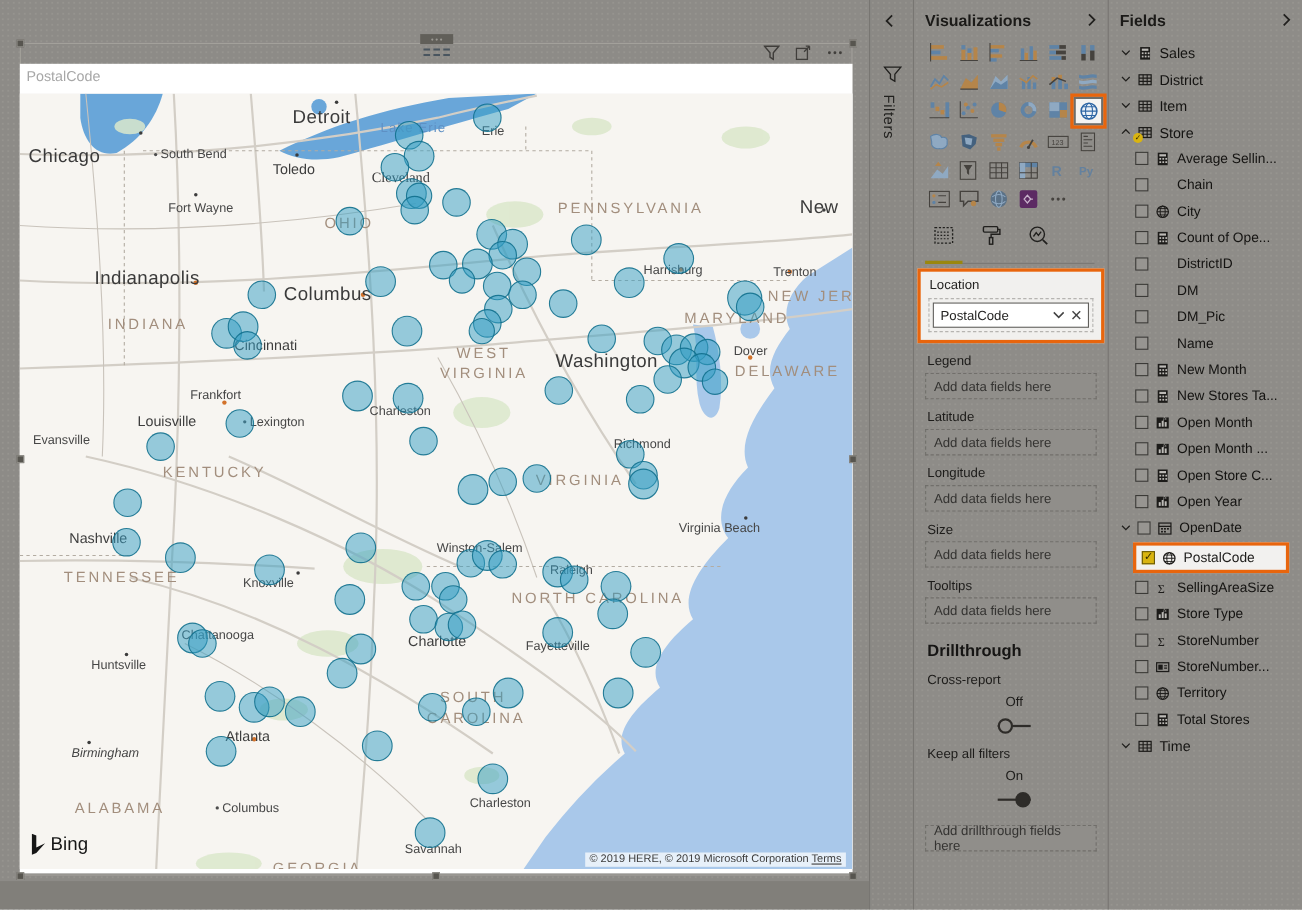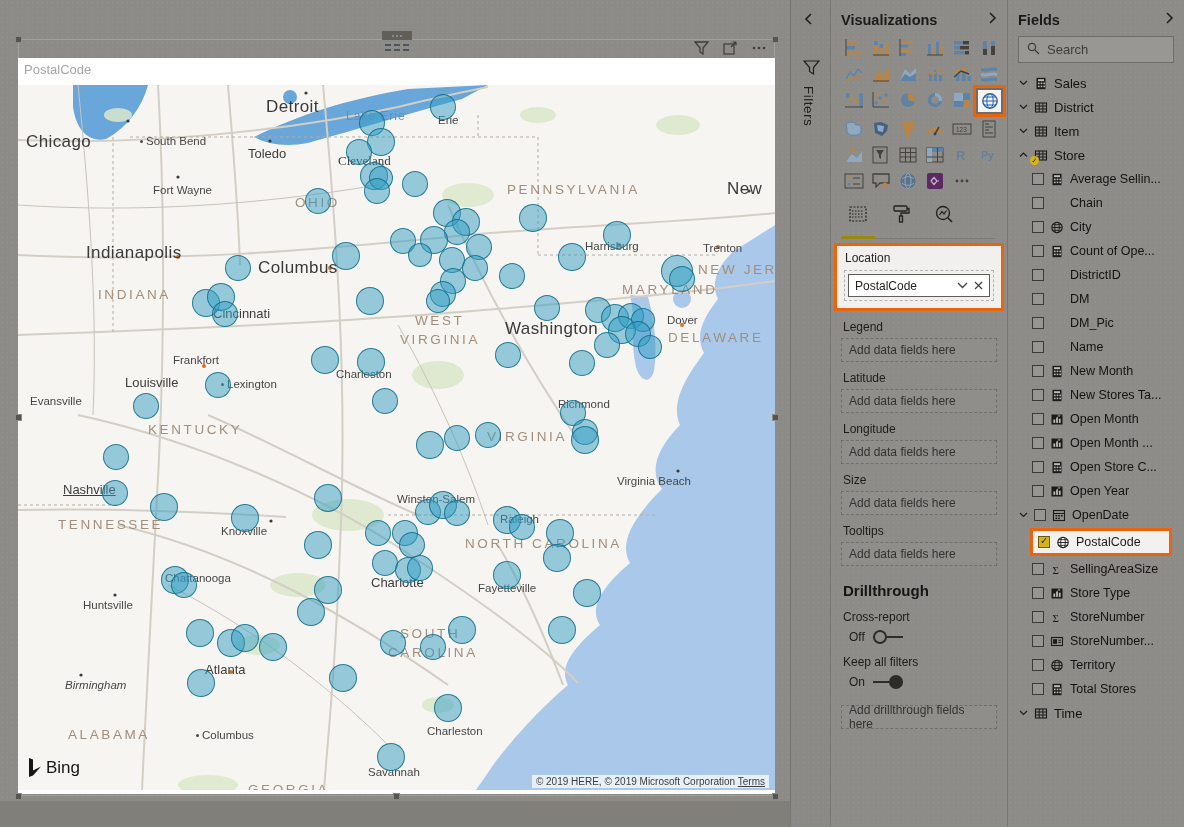--- a/index.html
+++ b/index.html
@@ -73,21 +73,21 @@
   .well-highlight { border:3px solid #e8650d; background:#f1f0ee; margin:4px -7px 2px -7px; padding:5px 7px 7px 7px; }
   .well-highlight .well-label { color:#252423; margin:0 0 5px 1px; }
   .well-drop-zone { border:1px dashed #b6b4b1; padding:3px; }
   .well-chip { height:23px; background:#ffffff; border:1px solid #605e5b; display:flex; align-items:center;
                padding:0 6px; font-size:12px; color:#252423; }
   .well-chip .grow { flex:1; }
   .well-chip svg { margin-left:6px; }
 
   .drill-title { font-size:15px; font-weight:bold; color:#161514; margin:16px 2px 2px 2px; }
   .drill-label { font-size:12px; color:#1d1c1a; margin:11px 2px 6px 2px; }
-  .toggle-row { display:flex; align-items:center; gap:8px; margin:2px 2px 2px 8px; font-size:12px; color:#1d1c1a; }
+  .toggle-row { display:flex; align-items:center; gap:8px; margin:2px 2px 2px 8px; font-size:12px; color:#1d1c1a;flex-direction:column; }
   .tg { position:relative; width:30px; height:14px; }
   .tg .track { position:absolute; left:0; right:0; top:6px; height:2px; background:#2e2c29; }
   .tg .knob { position:absolute; top:0; width:14px; height:14px; border-radius:50%; border:2px solid #2e2c29; background:#8e8c88; }
   .tg.off .knob { left:0; }
   .tg.on .knob { right:0; background:#2e2c29; }
 
   
   .fields-pane { left:1007px; width:177px; border-left:1px solid #787672; }
   .search-box { display:flex; align-items:center; gap:7px; height:27px; border:1px solid #airr;
                 border:1px solid #6f6d69; background:#999793; padding:0 8px; margin:4px 0 8px 0; }
@@ -266,21 +266,21 @@
             <div class="mlabel state" style="left: 650px; top: 245px;">DELAWARE</div>
             <div class="mlabel city" style="left: 155px; top: 269px;">Frankfort</div>
             <div class="mlabel city-md" style="left: 107px; top: 290px;">Louisville</div>
             <div class="mlabel city dot" style="left: 203px; top: 293px;">Lexington</div>
             <div class="mlabel city" style="left: 12px; top: 310px;">Evansville</div>
             <div class="mlabel city" style="left: 318px; top: 283px;">Charleston</div>
             <div class="mlabel state" style="left: 130px; top: 337px;">KENTUCKY</div>
             <div class="mlabel city" style="left: 540px; top: 313px;">Richmond</div>
             <div class="mlabel state" style="left: 469px; top: 344px;">VIRGINIA</div>
             <div class="mlabel city" style="left: 599px; top: 390px;">Virginia Beach</div>
-            <div class="mlabel city-md" style="left: 45px; top: 397px; text-decoration: underline;">Nashville</div>
+            <div class="mlabel city-md" style="left: 45px; top: 397px;">Nashville</div>
             <div class="mlabel state" style="left: 40px; top: 432px;">TENNESSEE</div>
             <div class="mlabel city" style="left: 203px; top: 440px;">Knoxville</div>
             <div class="mlabel city" style="left: 379px; top: 408px;">Winston-Salem</div>
             <div class="mlabel city" style="left: 482px; top: 428px;">Raleigh</div>
             <div class="mlabel state" style="left: 447px; top: 451px;">NORTH CAROLINA</div>
             <div class="mlabel city-md" style="left: 353px; top: 490px;">Charlotte</div>
             <div class="mlabel city" style="left: 460px; top: 497px;">Fayetteville</div>
             <div class="mlabel city" style="left: 147px; top: 487px;">Chattanooga</div>
             <div class="mlabel city" style="left: 65px; top: 514px;">Huntsville</div>
             <div class="mlabel state" style="left: 382px; top: 541px;">SOUTH</div>
@@ -760,29 +760,20 @@
 
   <div class="pane fields-pane">
     <div class="pane-header">
       <span class="pane-title">Fields</span>
       <span>
         <svg width="9" height="14" viewBox="0 0 9 14">
             <polyline points="2,2 7,7 2,12" fill="none" stroke="#21201e" stroke-width="1.6"></polyline>
           </svg>
       </span>
     </div>
-    <div class="search-box">
-      <span>
-        <svg width="13" height="13" viewBox="0 0 13 13">
-            <circle cx="5" cy="5" r="3.6" fill="none" stroke="#3e3d3b" stroke-width="1.3"></circle>
-            <line x1="8" y1="8" x2="12" y2="12" stroke="#3e3d3b" stroke-width="1.3"></line>
-          </svg>
-      </span>
-      <input type="text" placeholder="Search" style="">
-    </div>
     <div class="ftree" id="ftree">
         <div class="frow table-row">
           <span class="chev">
             <svg width="9" height="6" viewBox="0 0 9 6">
               <polyline points="1,1 4.5,4.5 8,1" fill="none" stroke="#21201e" stroke-width="1.2"></polyline>
             </svg>
           </span>
           <span class="ficon tbl-icon-wrap">
             <svg width="14" height="13" viewBox="0 0 14 13">
               <rect x="2.5" y="0.8" width="9" height="11.4" fill="#1c1b19"></rect>

